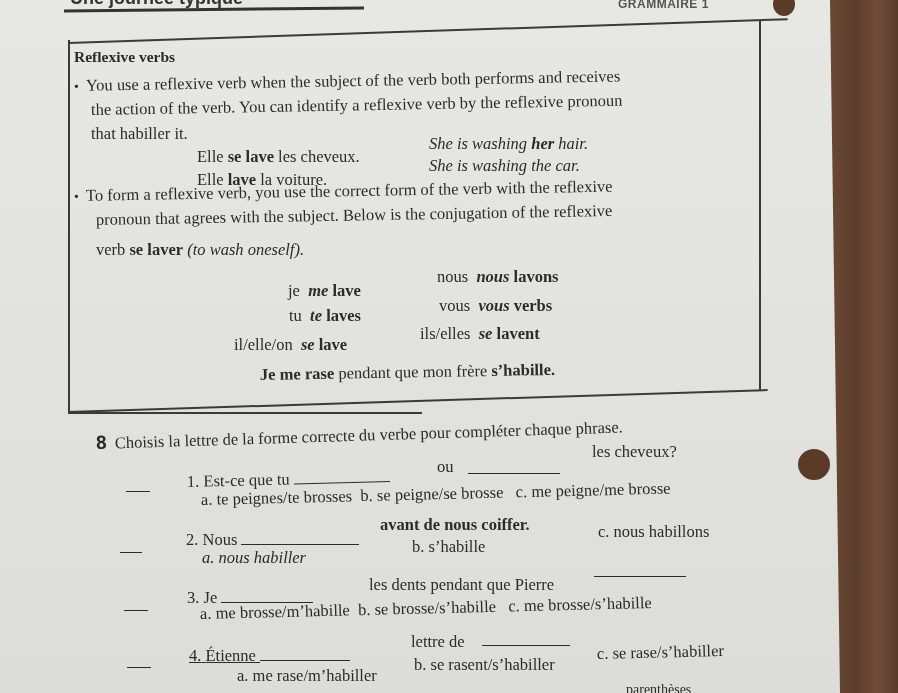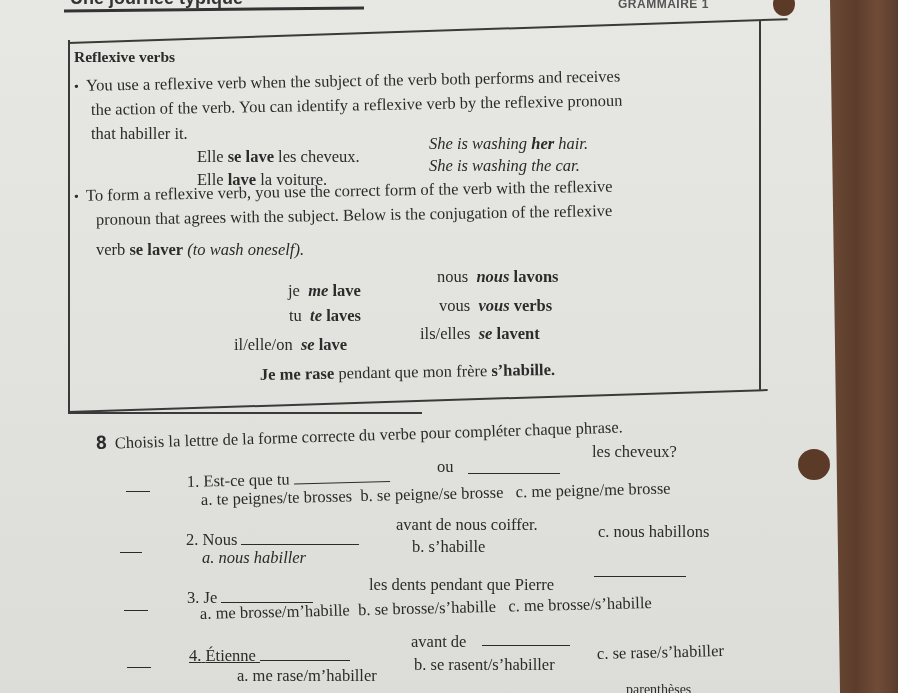--- a/index.html
+++ b/index.html
@@ -146,38 +146,38 @@
 <span class="blank" style="position:absolute; left:468px; top:472px; width:92px;"></span>
 <div class="t" style="left:592px; top:442px;">les cheveux?</div>
 <div class="t rot2" style="left:201px; top:490px;">
   <span>a. te peignes/te brosses</span>&nbsp;&nbsp;<span>b. se peigne/se brosse</span>&nbsp;&nbsp;&nbsp;<span>c. me peigne/me brosse</span>
 </div>
 
 <span class="blank" style="position:absolute; left:120px; top:551px; width:22px;"></span>
 <div class="t" style="left:186px; top:530px;">
   <span>2.</span> <span>Nous</span> <span class="blank" style="width:118px;"></span>
 </div>
-<div class="t" style="left:396px; top:515px;">avant de nous coiffer.</div>
+<div class="t" style="left:380px; top:515px;font-weight:bold;">avant de nous coiffer.</div>
 <div class="t" style="left:202px; top:548px;font-style:italic;">a. nous habiller</div>
 <div class="t" style="left:412px; top:537px;">b. s’habille</div>
 <div class="t" style="left:598px; top:522px;">c. nous habillons</div>
 
 <span class="blank" style="position:absolute; left:124px; top:609px; width:24px;"></span>
 <div class="t" style="left:187px; top:588px;">
   <span>3.</span> <span>Je</span> <span class="blank" style="width:92px;"></span>
 </div>
 <div class="t" style="left:369px; top:575px;">les dents pendant que Pierre</div>
 <span class="blank" style="position:absolute; left:594px; top:575px; width:92px;"></span>
 <div class="t rot2" style="left:200px; top:604px;">
   <span>a. me brosse/m’habille</span>&nbsp;&nbsp;<span>b. se brosse/s’habille</span>&nbsp;&nbsp;&nbsp;<span>c. me brosse/s’habille</span>
 </div>
 
 <span class="blank" style="position:absolute; left:127px; top:666px; width:24px;"></span>
 <div class="t" style="left:189px; top:646px;text-decoration:underline;">
   <span>4.</span> <span>Étienne</span> <span class="blank" style="width:90px;"></span>
 </div>
-<div class="t" style="left:411px; top:632px;">avant de</div>
+<div class="t" style="left:411px; top:632px;">lettre de</div>
 <span class="blank" style="position:absolute; left:482px; top:644px; width:88px;"></span>
 <div class="t" style="left:201px; top:666px;margin-left:36px;">a. me rase/m’habiller</div>
 <div class="t" style="left:414px; top:655px;">b. se rasent/s’habiller</div>
 <div class="t rot2" style="left:597px; top:644px;">c. se rase/s’habiller</div>
 
 <div class="t" style="left:626px; top:682px; font-size:14px;">parenthèses</div>
 
 </body></html>

